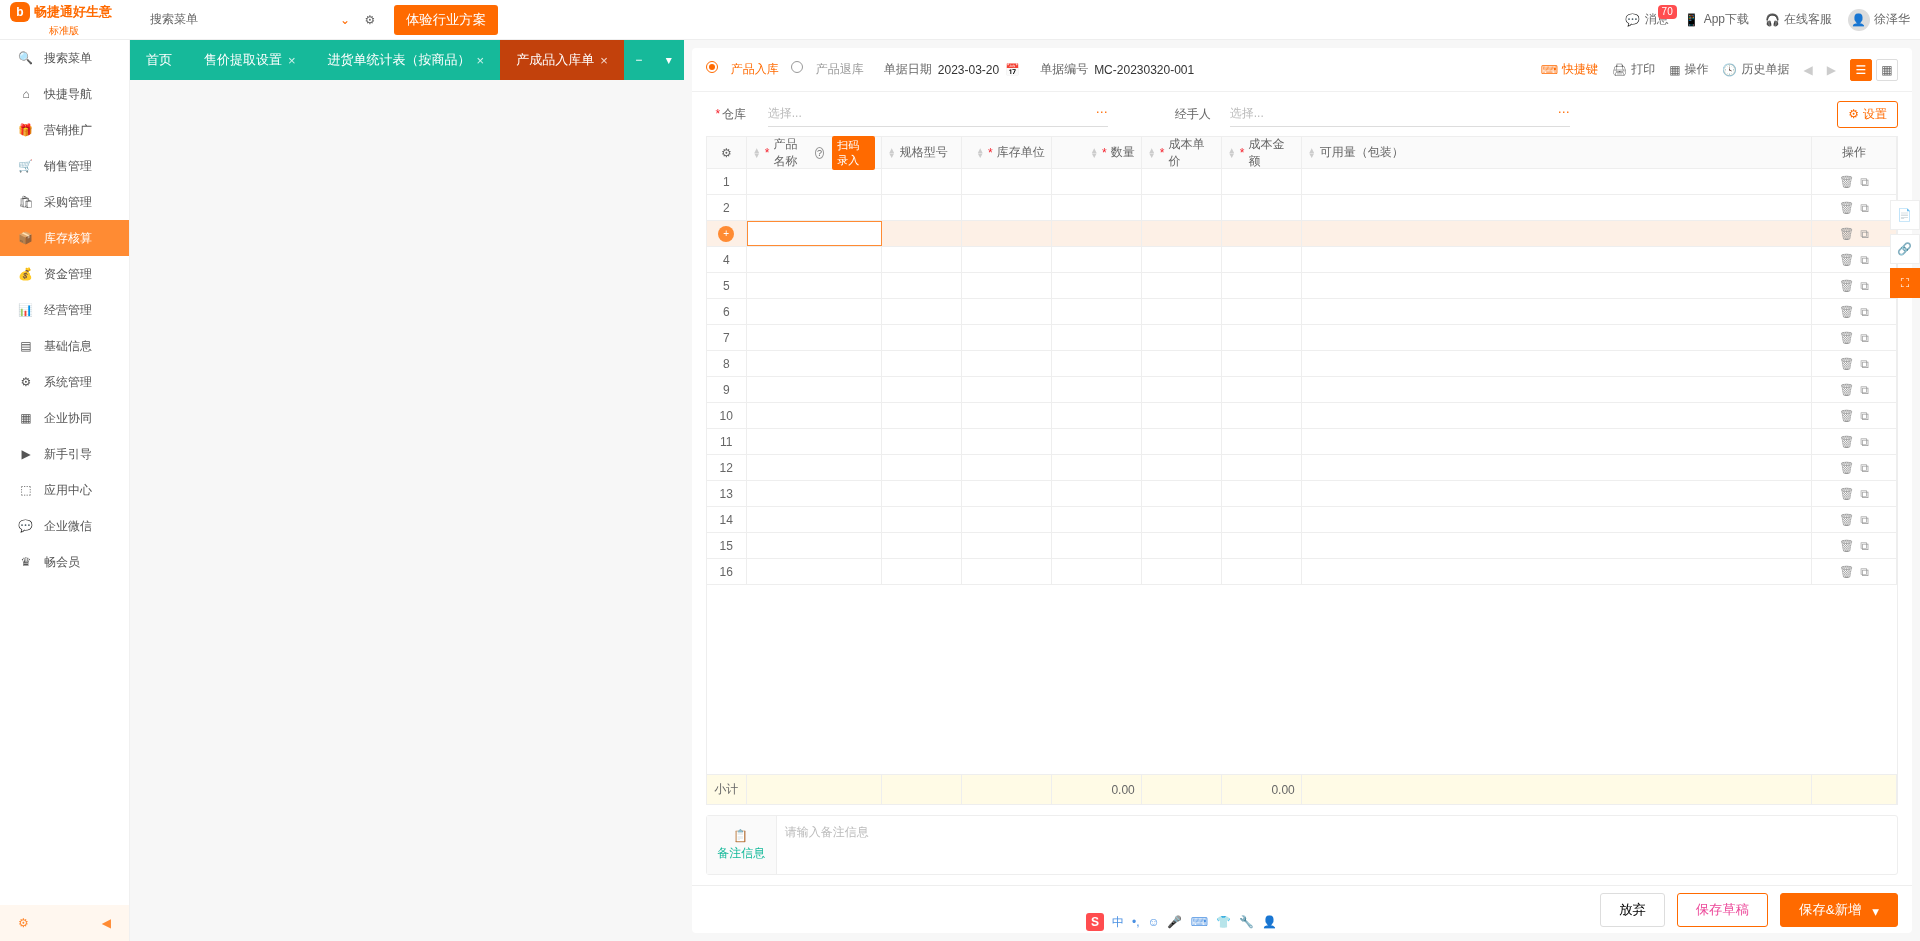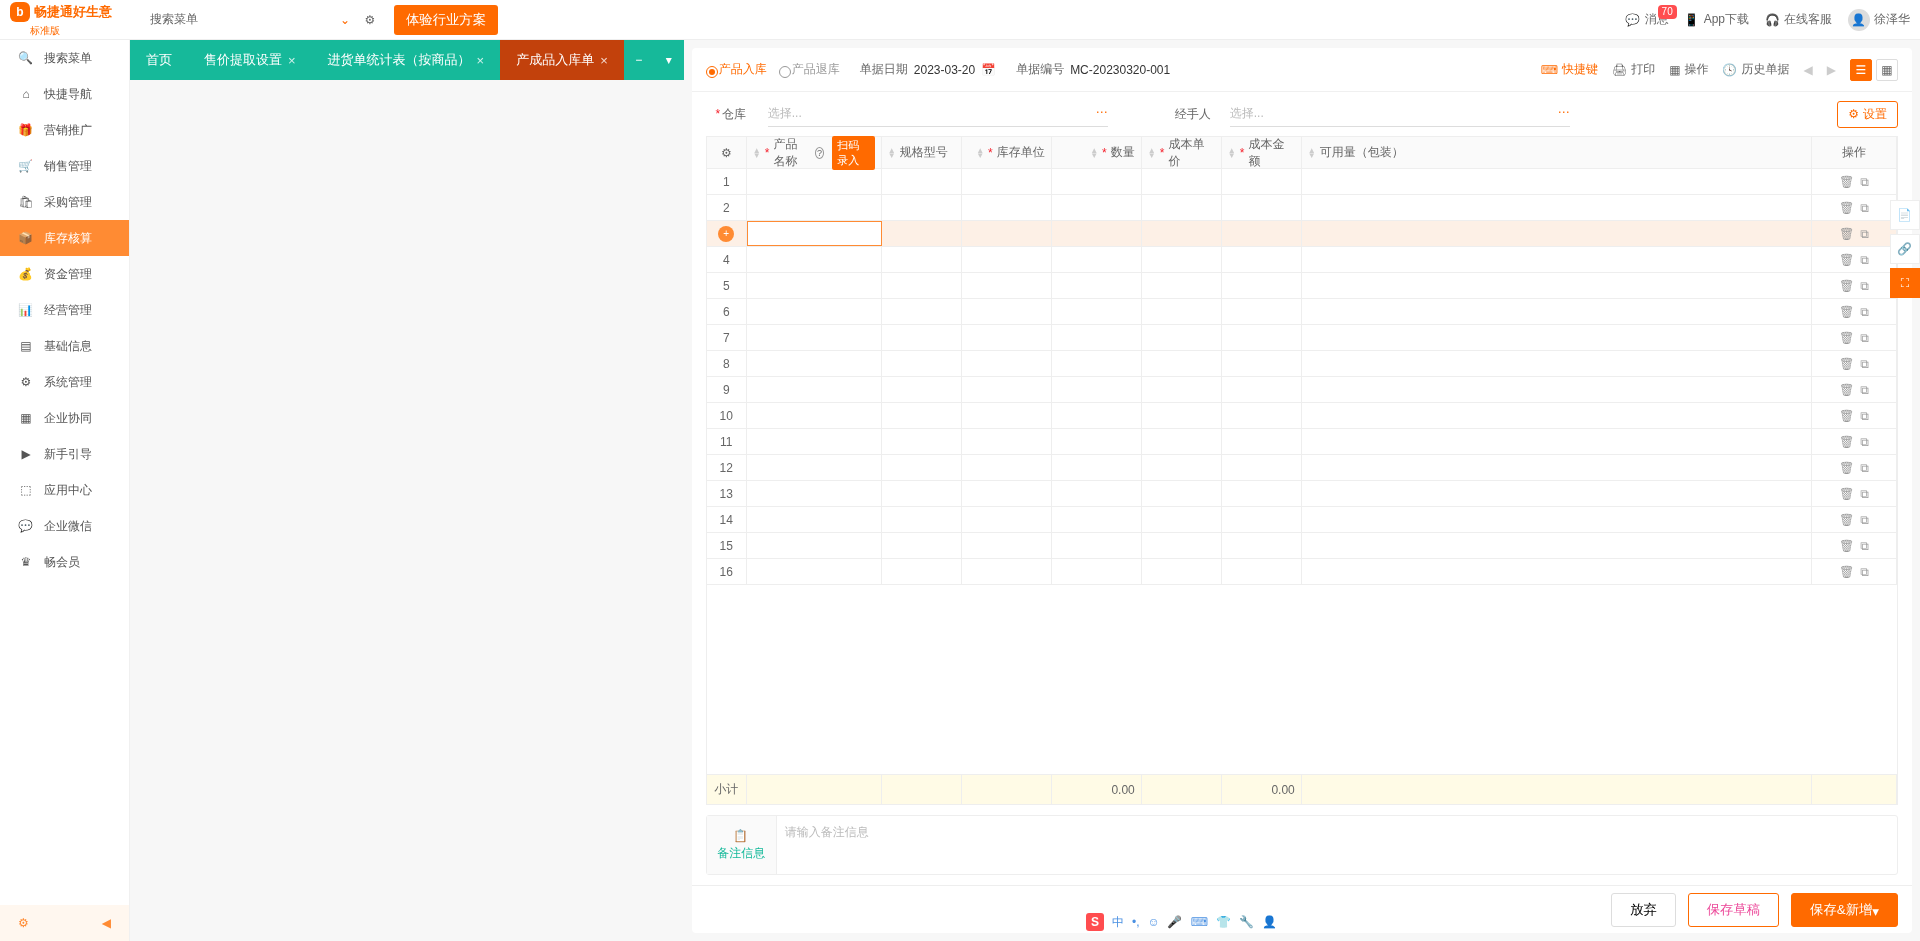--- a/index.html
+++ b/index.html
@@ -2,21 +2,21 @@
 <html><head>
 <meta charset="utf-8">
 <style>
 *{margin:0;padding:0;box-sizing:border-box;font-family:"Microsoft YaHei",Arial,sans-serif}
 body{font-size:12px;color:#333;background:#fff;overflow:hidden}
 .app{display:flex;flex-direction:column;height:941px;width:1920px}
 .header{height:40px;display:flex;align-items:center;padding:0 10px;border-bottom:1px solid #eee}
 .logo{display:flex;align-items:center;width:120px}
 .logo-icon{width:20px;height:20px;background:#ff6a00;border-radius:6px;display:flex;align-items:center;justify-content:center;color:#fff;font-weight:bold;margin-right:4px}
 .logo-text{color:#ff6a00;font-size:13px;font-weight:bold}
-.logo-sub{color:#ff6a00;font-size:10px;margin-top:2px;margin-left:20px}
+.logo-sub{color:#ff6a00;font-size:10px;margin-top:2px;margin-left:39px}
 .store-select{margin-left:20px;width:200px;display:flex;align-items:center;color:#666;cursor:pointer}
 .store-select .chev{margin-left:auto;color:#ff6a00}
 .gear-btn{width:24px;height:24px;display:flex;align-items:center;justify-content:center;color:#666;margin-left:8px;cursor:pointer}
 .primary-btn{background:#ff6a00;color:#fff;padding:6px 12px;border-radius:3px;margin-left:12px;cursor:pointer;border:none}
 .header-right{margin-left:auto;display:flex;align-items:center;gap:16px;color:#666}
 .hr-item{display:flex;align-items:center;gap:4px;cursor:pointer;position:relative}
 .badge{position:absolute;top:-6px;right:-8px;background:#ff4d4f;color:#fff;border-radius:4px;padding:0 4px;font-size:10px;line-height:14px}
 .avatar{width:22px;height:22px;border-radius:50%;background:#ddd;display:flex;align-items:center;justify-content:center;color:#fff}
 .body{flex:1;display:flex;min-height:0}
 .sidebar{width:130px;background:#fff;border-right:1px solid #f0f0f0;display:flex;flex-direction:column}
@@ -27,21 +27,21 @@
 .main{flex:1;display:flex;flex-direction:row;background:#f7f7f7;min-width:0}
 .tabs{height:40px;background:#16b99a;display:flex;align-items:center;color:#fff}
 .tab{padding:0 16px;height:100%;display:flex;align-items:center;gap:6px;cursor:pointer;font-size:13px}
 .tab.active{background:#c2410c}
 .tab .close{cursor:pointer;opacity:.8}
 .tabs-right{margin-left:auto;display:flex}
 .tab-ctrl{width:30px;height:40px;display:flex;align-items:center;justify-content:center;cursor:pointer}
 .content{flex:1;margin:8px;background:#fff;border-radius:4px;display:flex;flex-direction:column;min-height:0;position:relative}
 .form-top{height:44px;display:flex;align-items:center;padding:0 14px;gap:20px;border-bottom:1px solid #f0f0f0}
 .radio-group{display:flex;align-items:center;gap:12px}
-.radio{display:flex;align-items:flex-end;gap:1px;cursor:pointer;color:#999}
+.radio{display:flex;align-items:flex-start;gap:13px;cursor:pointer;color:#999}
 .radio.active{color:#ff6a00}
 .radio-dot{width:12px;height:12px;border-radius:50%;border:1px solid currentColor;display:flex;align-items:center;justify-content:center}
 .radio.active .radio-dot::after{content:"";width:6px;height:6px;border-radius:50%;background:#ff6a00}
 .fld{display:flex;align-items:center;gap:6px;color:#666}
 .fld .val{color:#333}
 .date-icon{color:#ff6a00;cursor:pointer}
 .form-top-right{margin-left:auto;display:flex;align-items:center;gap:14px;color:#666}
 .ftr-item{display:flex;align-items:center;gap:4px;cursor:pointer}
 .ftr-item.orange{color:#ff6a00}
 .view-toggle{display:flex;gap:4px}
@@ -80,21 +80,21 @@
 .op-icon{cursor:pointer;color:#999;margin:0 3px}
 .scan-badge{background:#ff6a00;color:#fff;padding:2px 5px;border-radius:2px;font-size:11px;margin-left:4px}
 .help-icon{width:12px;height:12px;border-radius:50%;border:1px solid #999;display:inline-flex;align-items:center;justify-content:center;font-size:9px;margin-left:2px}
 .tfoot{display:flex;height:30px;background:#fffbe6;border-top:1px solid #eee}
 .remark-section{margin:10px 14px;display:flex;border:1px solid #eee;border-radius:3px;height:60px}
 .remark-label{width:70px;background:#fafafa;display:flex;flex-direction:column;align-items:center;justify-content:center;color:#16b99a;gap:2px;border-right:1px solid #eee}
 .remark-input{flex:1;padding:8px;color:#bbb}
 .footer-bar{height:48px;display:flex;align-items:center;justify-content:flex-end;padding:0 14px;gap:12px;border-top:1px solid #eee}
 .btn{padding:7px 18px;border-radius:3px;cursor:pointer;border:1px solid #ddd;background:#fff}
 .btn.outline-orange{border-color:#ff6a00;color:#ec4899}
-.btn.solid-orange{background:#ff6a00;color:#fff;border-color:#ff6a00;display:flex;align-items:flex-end;gap:0}
+.btn.solid-orange{background:#ff6a00;color:#fff;border-color:#ff6a00;display:flex;align-items:flex-end;gap:11px}
 .right-rail{position:fixed;right:0;top:200px;display:flex;flex-direction:column;gap:4px}
 .rail-btn{width:30px;height:30px;background:#fff;border:1px solid #eee;display:flex;align-items:center;justify-content:center;cursor:pointer;color:#999}
 .rail-btn.active{background:#ff6a00;color:#fff;border-color:#ff6a00}
 .ime-bar{position:fixed;bottom:8px;left:1080px;display:flex;align-items:center;gap:8px;background:#fff;padding:2px 6px}
 .ime-s{background:#ff4d4f;color:#fff;width:18px;height:18px;border-radius:3px;display:flex;align-items:center;justify-content:center;font-weight:bold}
 .ime-icon{color:#4a90e2;cursor:pointer}
 </style>
 </head>
 <body>
 

